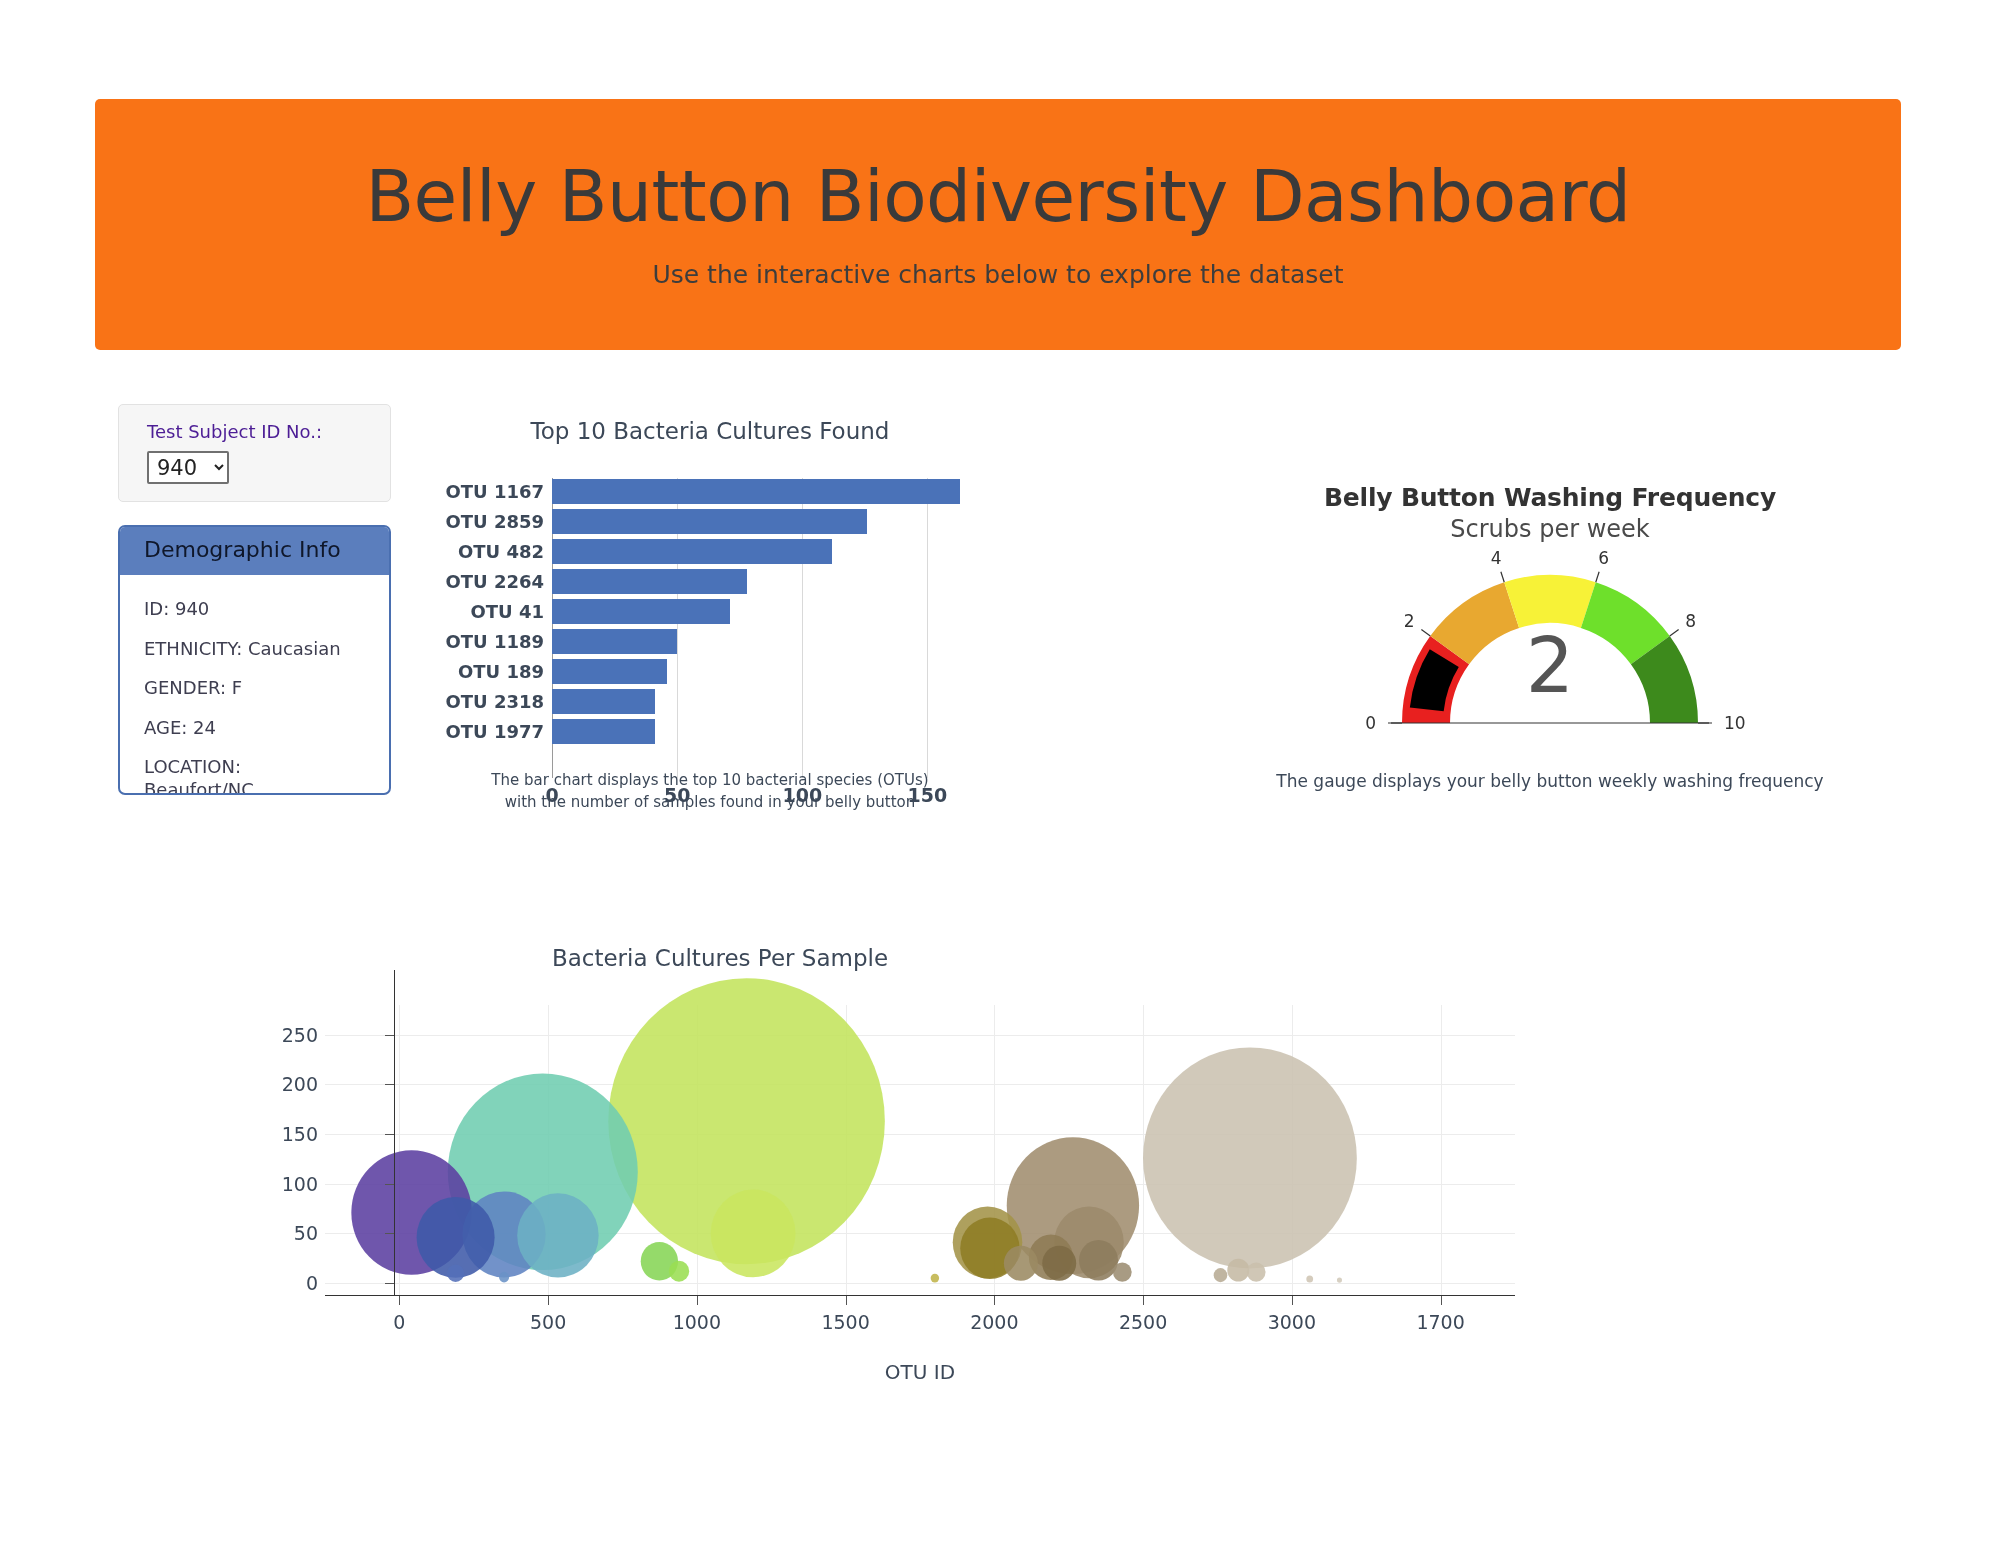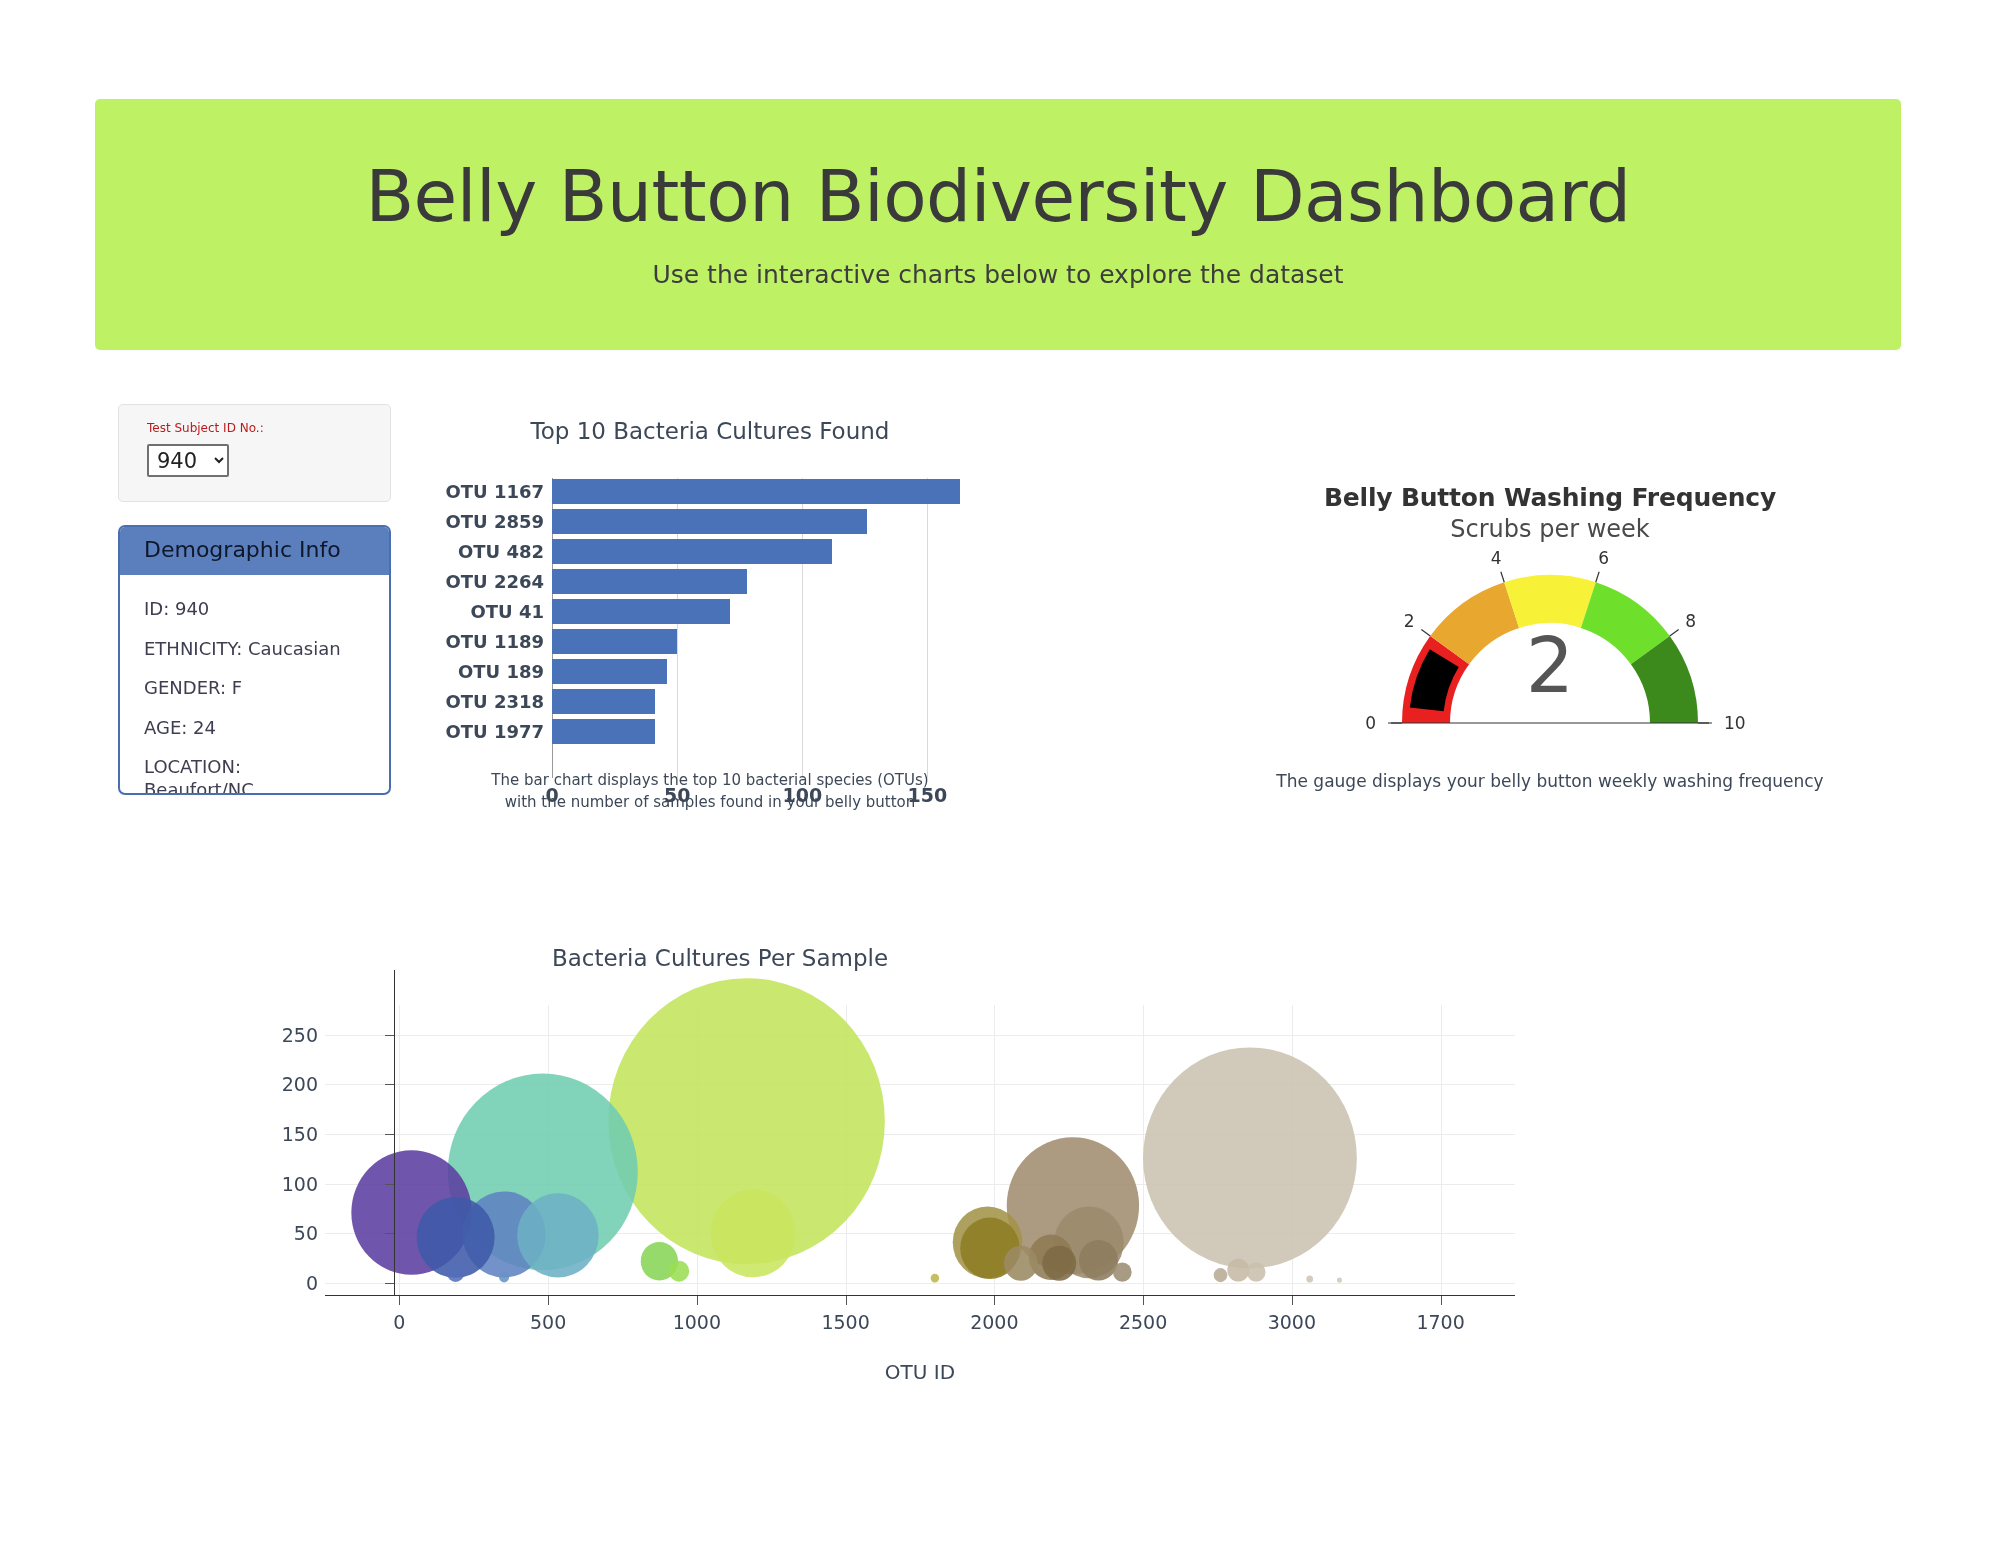--- a/index.html
+++ b/index.html
@@ -14,21 +14,21 @@
     position: relative;
     width: 1999px; height: 1545px;
     background: #ffffff;
   }
 
   
   #jumbotron {
     position: absolute;
     left: 95px; top: 99px;
     width: 1806px; height: 251px;
-    background: #bef264;
+    background: #f97316;
     border-radius: 5px;
     display: flex;
     flex-direction: column;
     align-items: center;
     justify-content: center;
   }
   #dash-title {
     font-size: 71px;
     font-weight: 400;
     color: #3a3a3a;
@@ -48,22 +48,22 @@
   #selector-panel {
     position: absolute;
     left: 118px; top: 404px;
     width: 273px; height: 98px;
     background: #f6f6f6;
     border: 1px solid #e2e2e2;
     border-radius: 5px;
     padding: 16px 0 0 28px;
   }
   #selector-label {
-    font-size: 12px;
-    color: #b91c1c;
+    font-size: 18px;
+    color: #4c1d95;
     display: block;
     margin-bottom: 9px;
   }
   #id-select {
     font-family: "DejaVu Sans", sans-serif;
     font-size: 21px;
     color: #222;
     padding: 1px 4px;
     border: 2px solid #707070;
     background: #ffffff;

